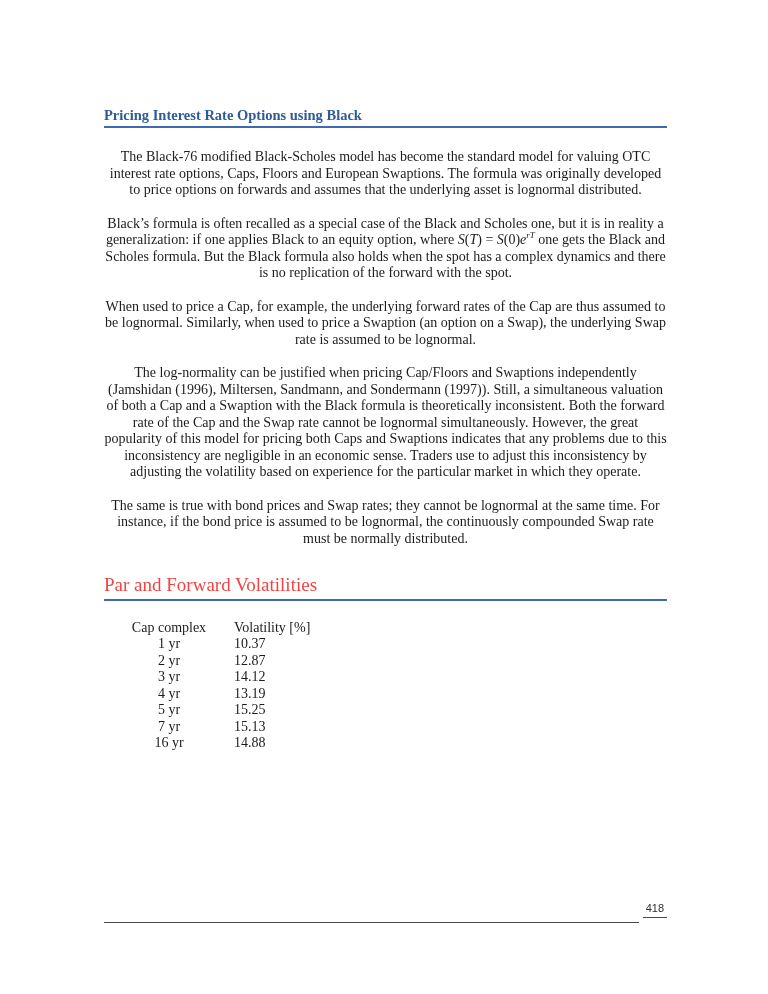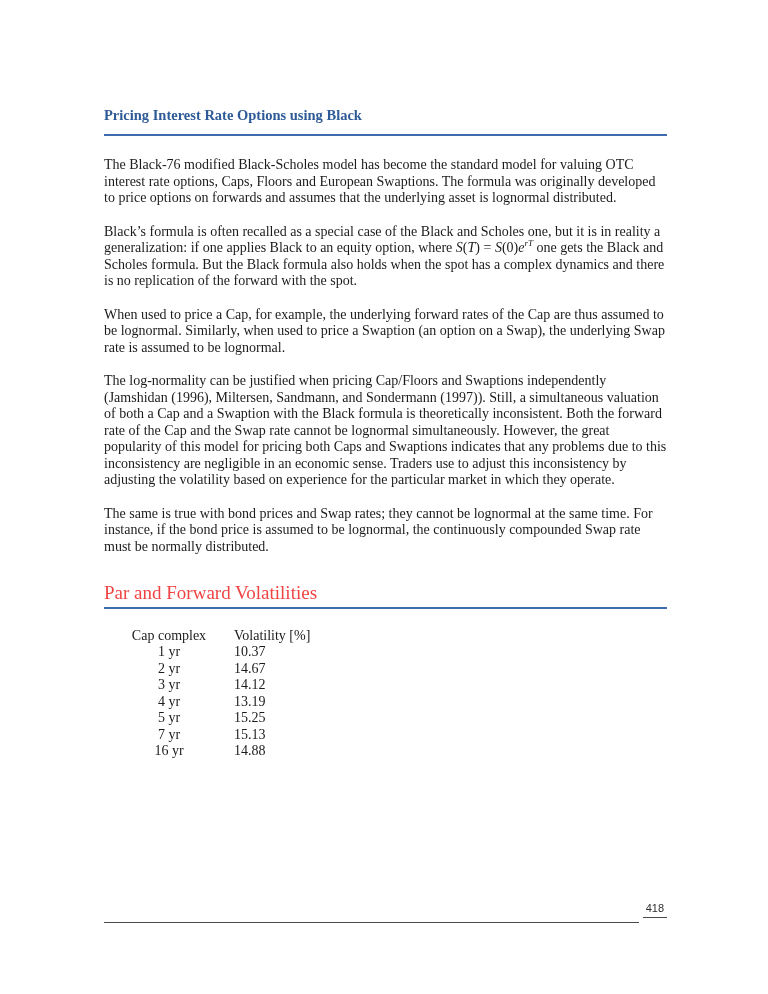--- a/index.html
+++ b/index.html
@@ -16,37 +16,37 @@
   }
   .content {
     position: absolute;
     left: 104px;
     top: 0;
     width: 563px;
     padding-top: 107px;
   }
   h1.sec1 {
     margin: 0 0 21px 0;
-    padding: 0 0 11px 0;
+    padding: 0 0 3px 0;
     font-size: 14.5px;
     line-height: 16px;
     font-weight: bold;
     color: #2E5B97;
     border-bottom: 2px solid #3D6BAE;
   }
   h2.sec2 {
     margin: 30px 0 19px 0;
     padding: 0 0 5px 0;
     font-size: 19px;
     line-height: 16.5px;
     font-weight: normal;
     color: #ef4444;
     border-bottom: 2px solid #3D6BAE;
   }
-  p { margin: 0 0 17px 0; text-align: left; }
+  p { margin: 0 0 17px 0; text-align: center; }
   p.last-before-table { margin-bottom: 15px; }
   .it { font-style: italic; }
   sup.exp { font-size: 9px; font-style: italic; vertical-align: super; line-height: 0; }
   .cap-table { margin: 0; }
   .t-row { display: flex; }
   .t-c1 { width: 130px; text-align: center; }
   .t-c2 { width: 105px; }
   .footer {
     position: absolute;
     left: 104px;
@@ -95,21 +95,21 @@
       <div class="t-row">
         <div class="t-c1">Cap complex</div>
         <div class="t-c2">Volatility [%]</div>
       </div>
       <div class="t-row">
         <div class="t-c1">1 yr</div>
         <div class="t-c2">10.37</div>
       </div>
       <div class="t-row">
         <div class="t-c1">2 yr</div>
-        <div class="t-c2">14.67</div>
+        <div class="t-c2">12.87</div>
       </div>
       <div class="t-row">
         <div class="t-c1">3 yr</div>
         <div class="t-c2">14.12</div>
       </div>
       <div class="t-row">
         <div class="t-c1">4 yr</div>
         <div class="t-c2">13.19</div>
       </div>
       <div class="t-row">

